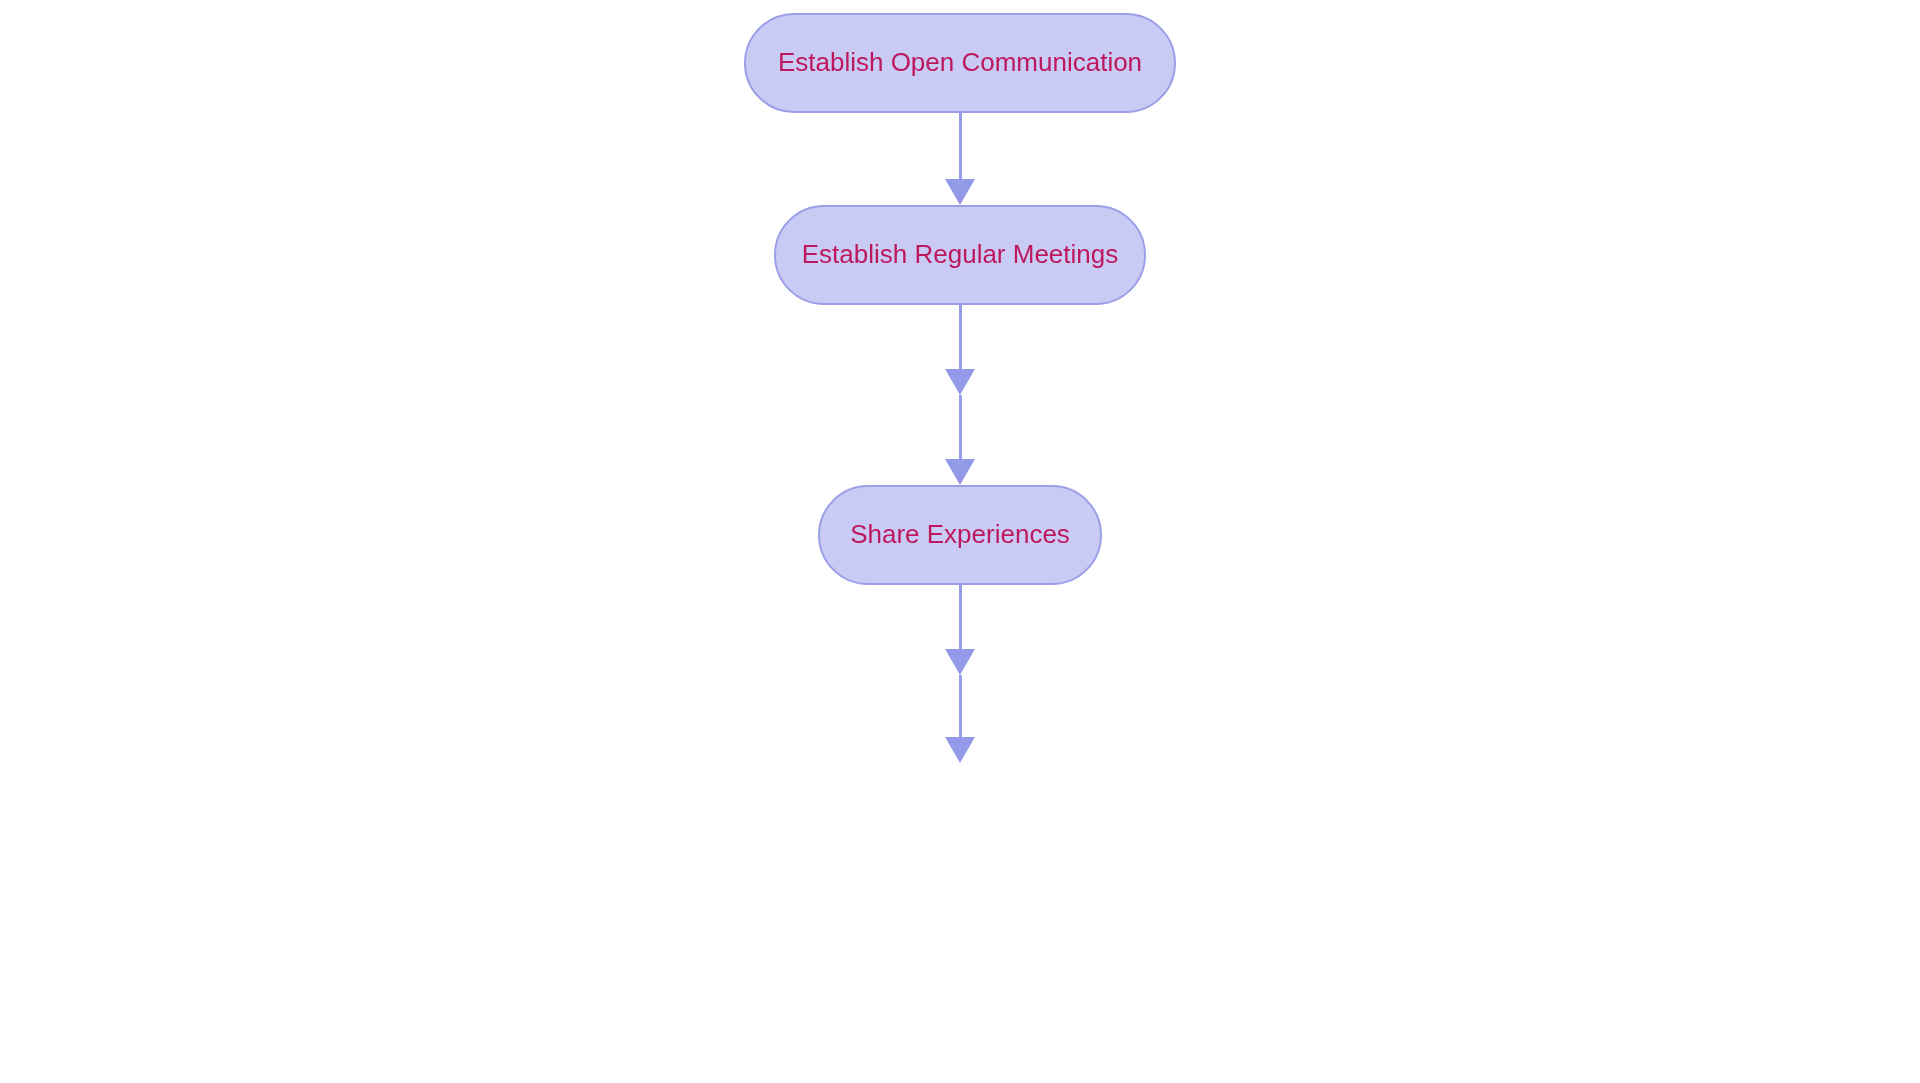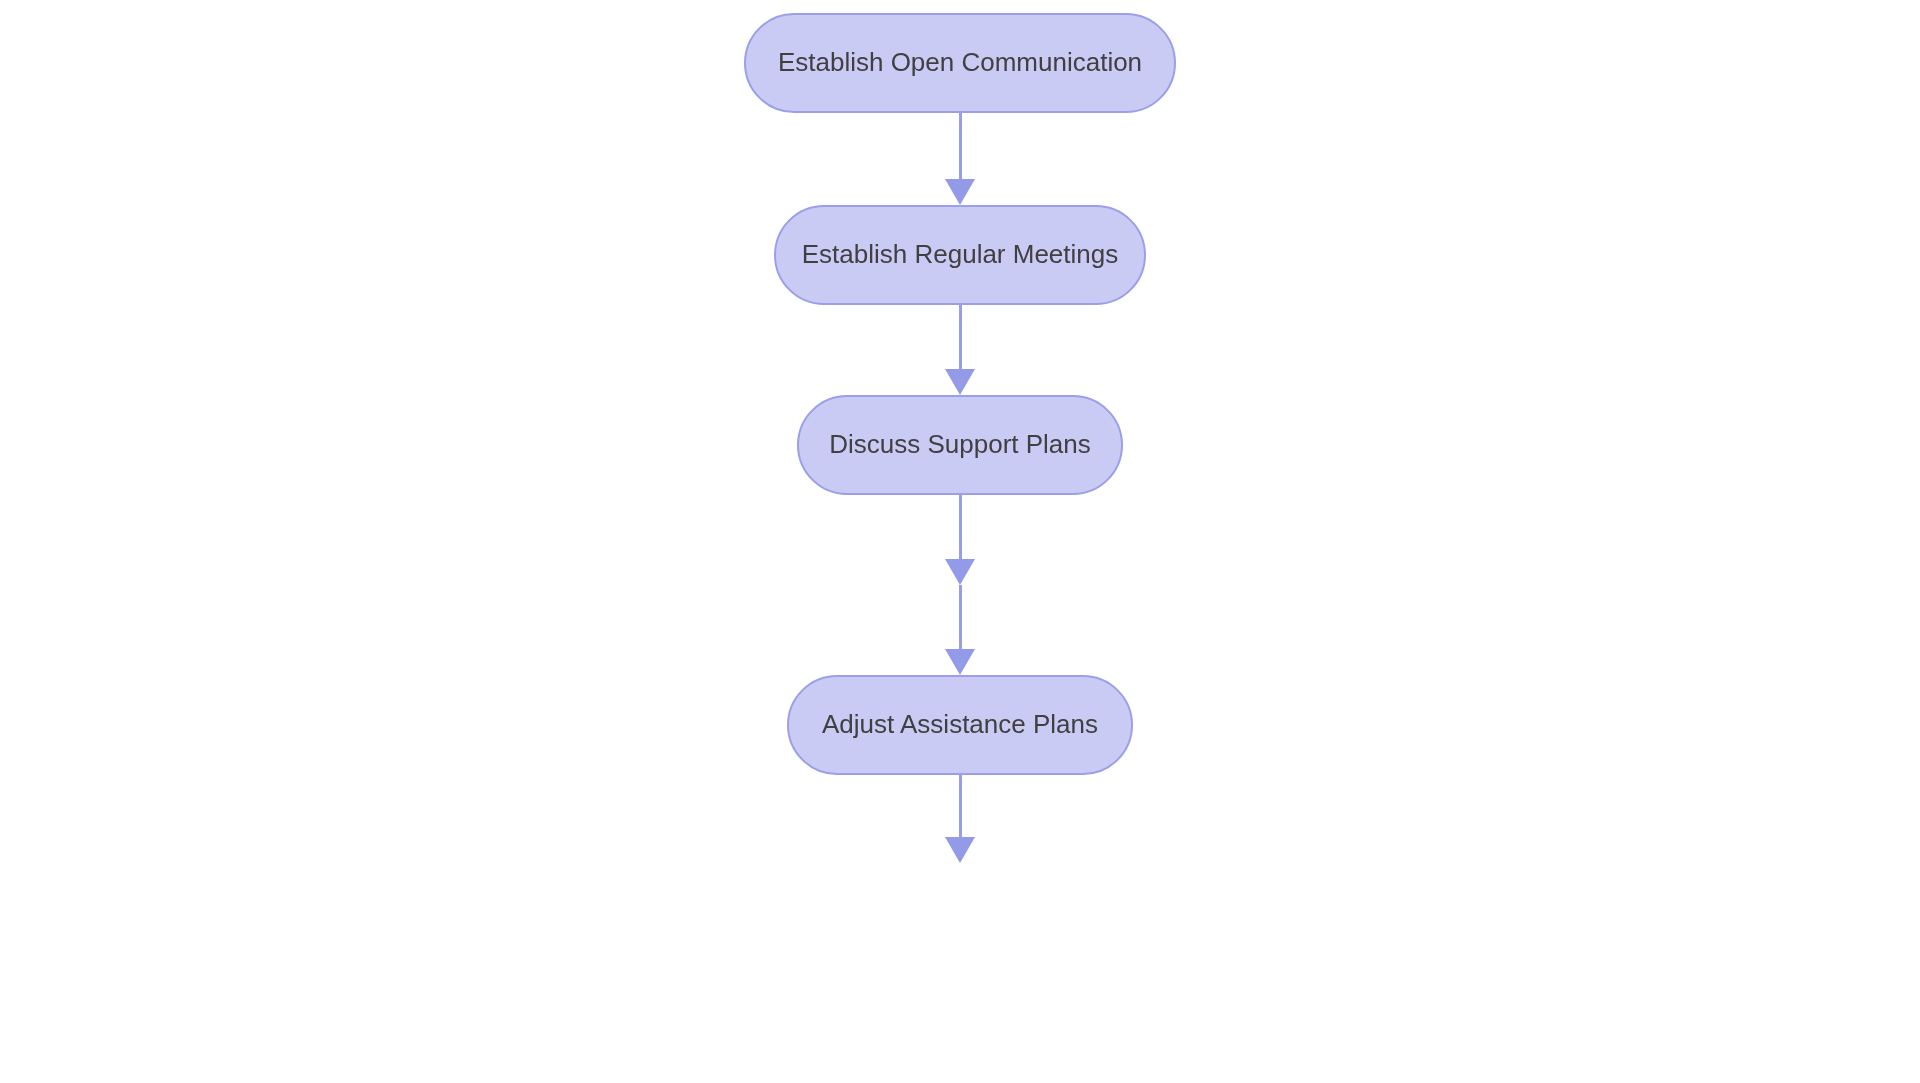--- a/index.html
+++ b/index.html
@@ -20,21 +20,21 @@
     display: flex;
     flex-direction: column;
     align-items: center;
   }
   .node {
     display: flex;
     align-items: center;
     justify-content: center;
     background: #c9cbf5;
     border: 2px solid #9b9fe8;
-    color: #404040;
+    color: #be185d;
     font-size: 26px;
     line-height: 1.15;
     text-align: center;
     flex: 0 0 auto;
   }
   .stadium {
     height: 100px;
     border-radius: 50px;
   }
   .ellipse {
@@ -76,34 +76,33 @@
       <div class="arrow-head"></div>
     </div>
 
     <div class="node stadium" style="width:372px">Establish Regular Meetings</div>
 
     <div class="arrow">
       <div class="arrow-line"></div>
       <div class="arrow-head"></div>
     </div>
 
-    <div class="node stadium" style="width:326px">Discuss Support Plans</div>
 
     <div class="arrow">
       <div class="arrow-line"></div>
       <div class="arrow-head"></div>
     </div>
 
+    <div class="node stadium" style="width:284px">Share Experiences</div>
 
     <div class="arrow">
       <div class="arrow-line"></div>
       <div class="arrow-head"></div>
     </div>
 
-    <div class="node stadium" style="width:346px">Adjust Assistance Plans</div>
 
     <div class="arrow" style="height:88px">
       <div class="arrow-line"></div>
       <div class="arrow-head"></div>
     </div>
 
 
   </div>
 </div>
 

